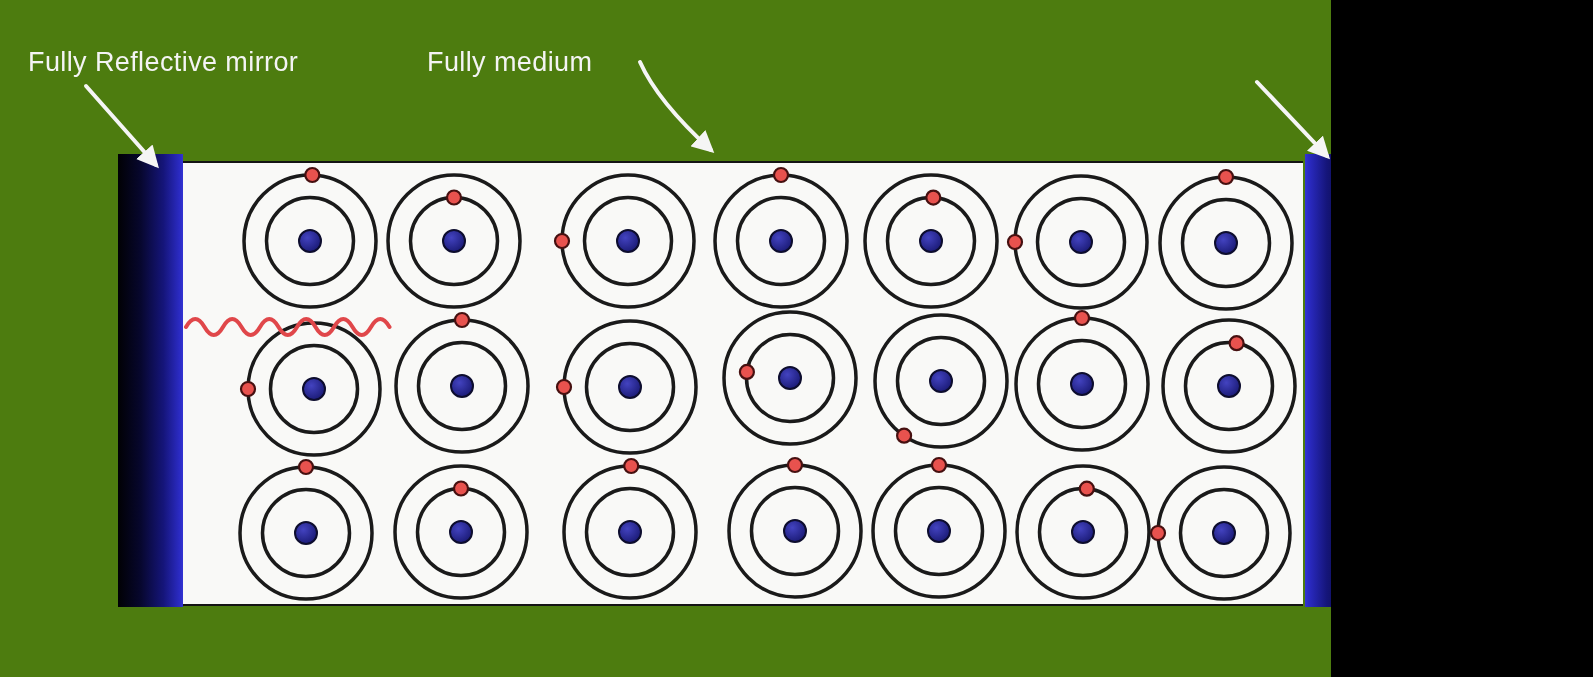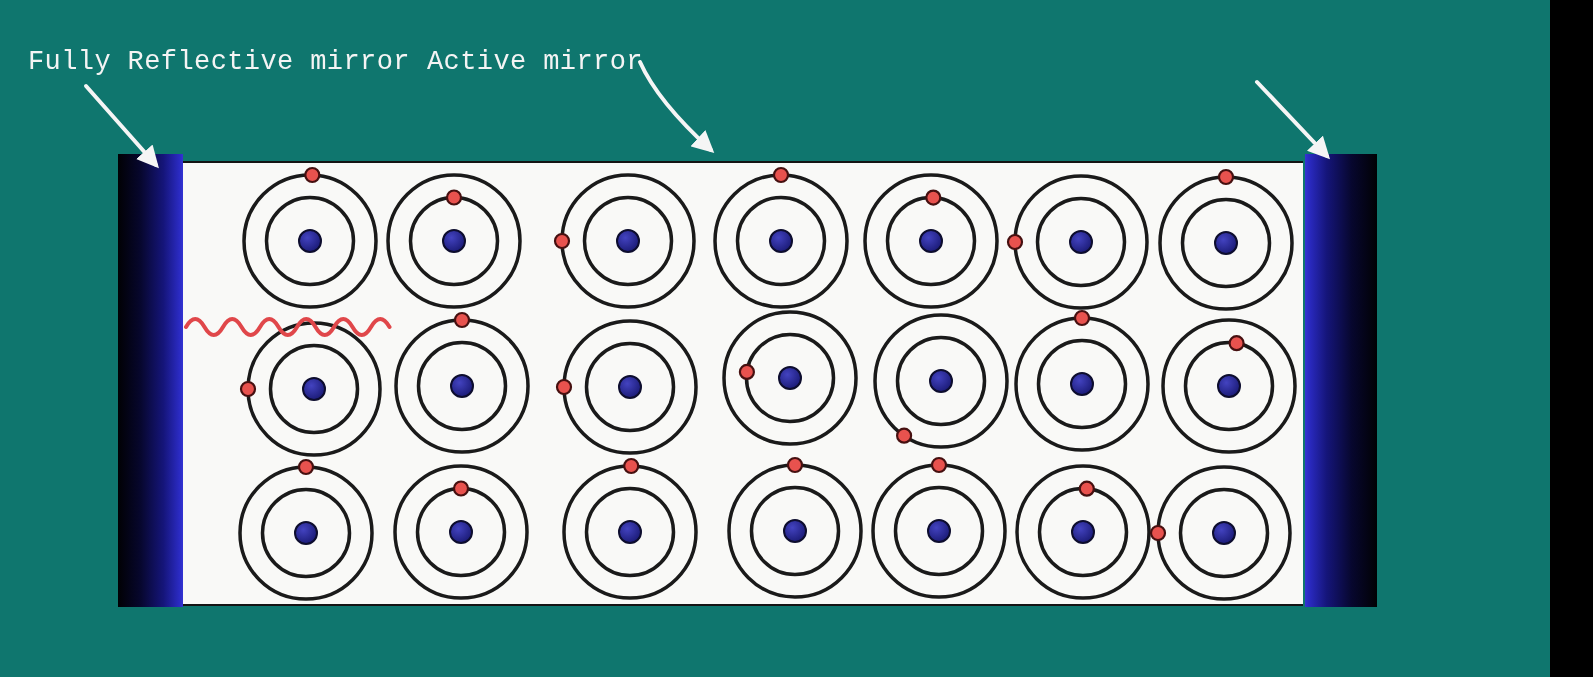--- a/index.html
+++ b/index.html
@@ -2,25 +2,25 @@
 <html><head>
 <meta charset="utf-8">
 <style>
   html, body {
     margin: 0;
     padding: 0;
     background: #000;
   }
   #stage {
     position: relative;
-    width: 1550px;
+    width: 1331px;
     height: 677px;
-    background: #0f766e;
+    background: #4d7c0f;
     overflow: hidden;
-    font-family: Liberation Mono, monospace;
+    font-family: Liberation Sans, sans-serif;
   }
   .diagram-label {
     position: absolute;
     color: #f4f4f4;
     font-size: 27px;
     font-weight: 500;
     letter-spacing: 0.4px;
     white-space: nowrap;
     user-select: none;
   }
@@ -62,21 +62,21 @@
     height: 677px;
   }
 </style>
 </head>
 <body>
 
 <div id="stage">
 
   <div id="label-left" class="diagram-label">Fully Reflective mirror</div>
 
-  <div id="label-mid" class="diagram-label">Active mirror</div>
+  <div id="label-mid" class="diagram-label">Fully medium</div>
 
 
   <div id="mirror-left" class="mirror"></div>
 
   <div id="active-medium"></div>
 
   <div id="mirror-right" class="mirror"></div>
 
   <svg id="overlay-svg" viewBox="0 0 1593 677">
       <defs>

